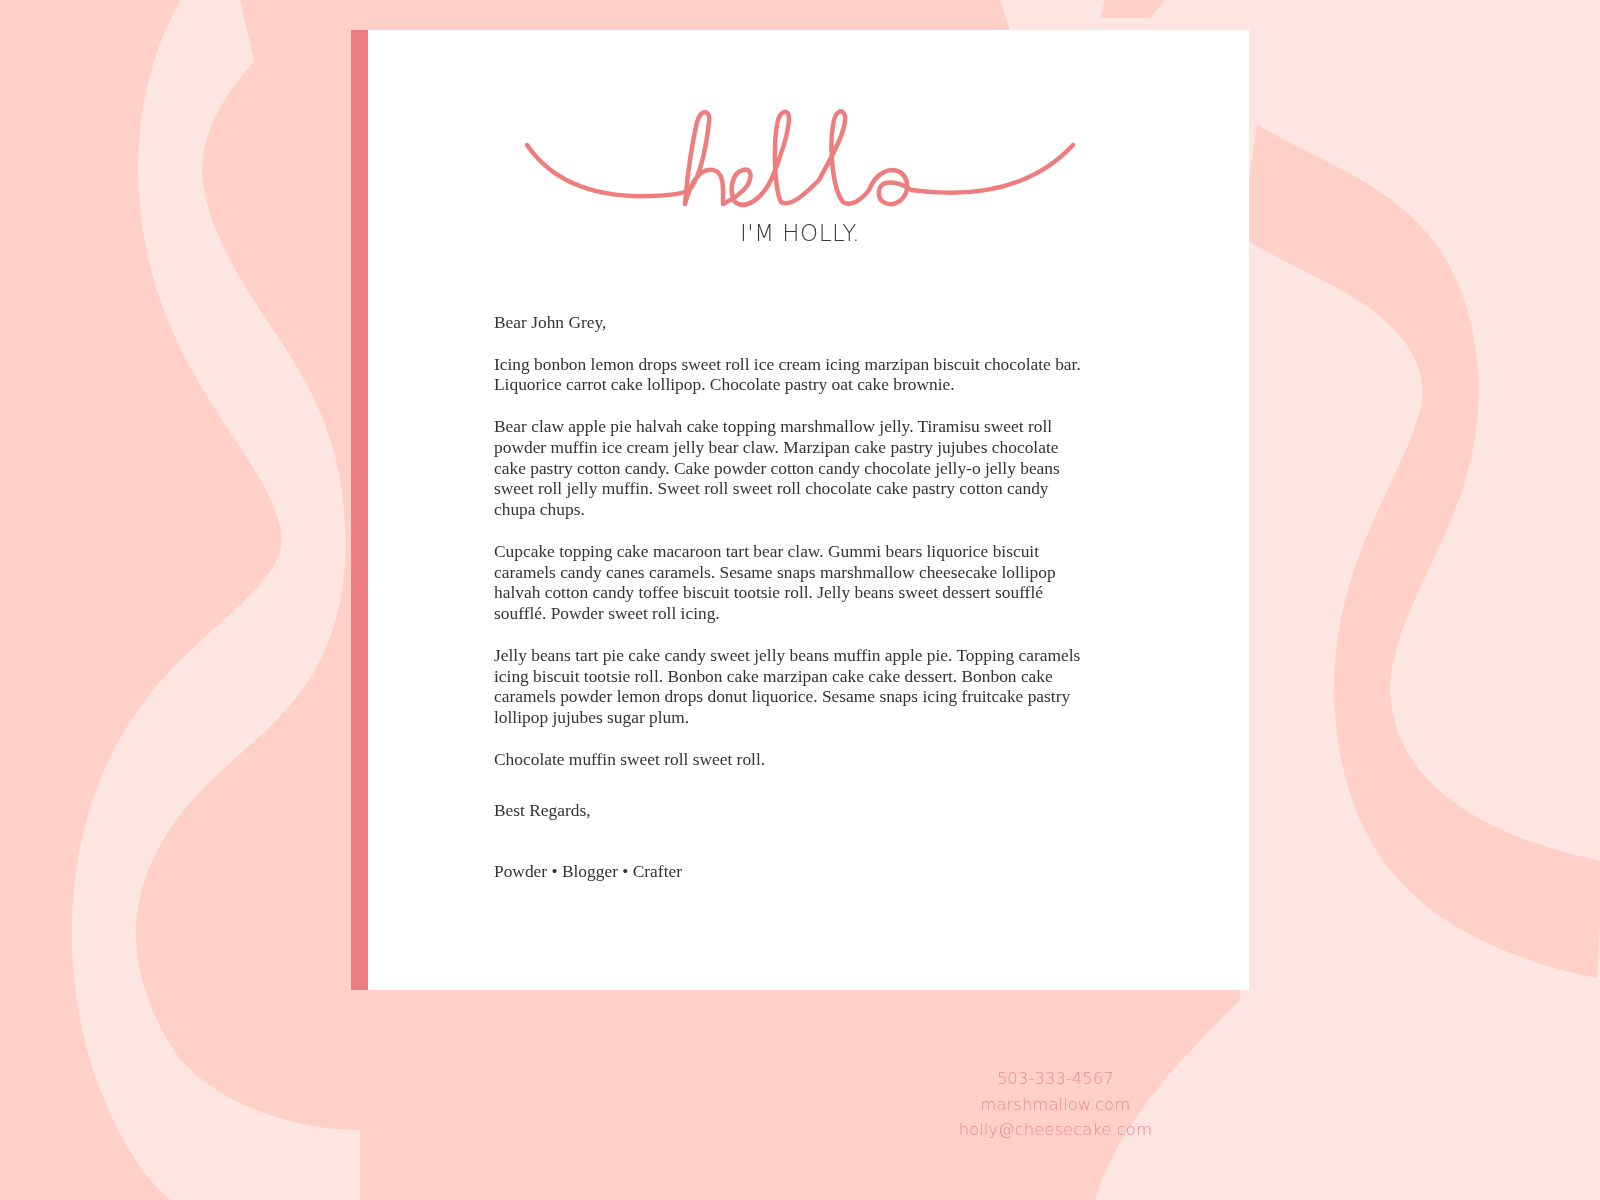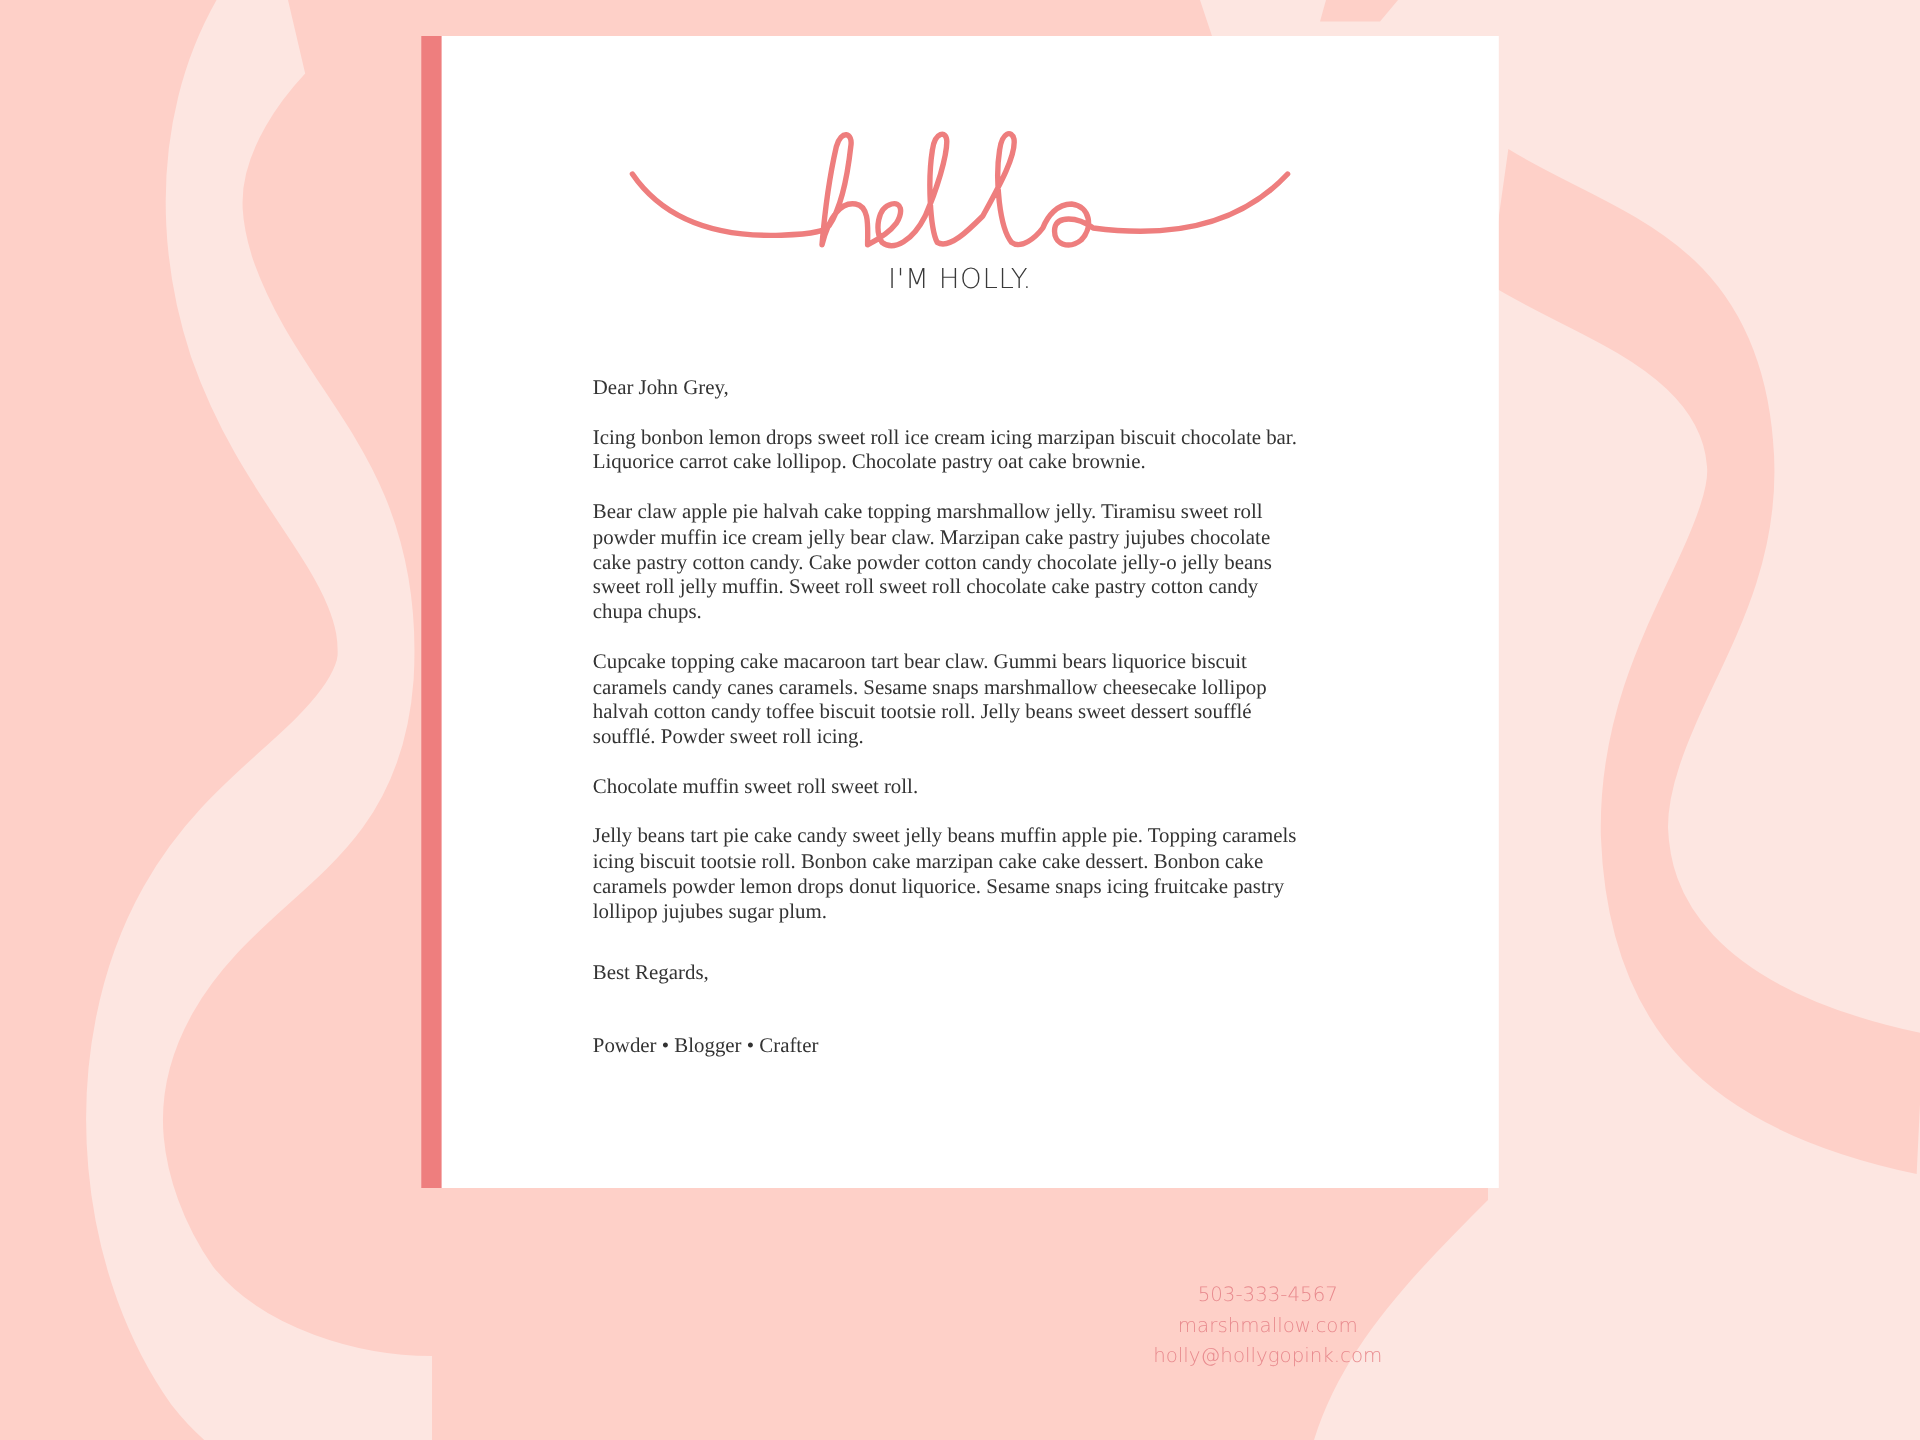--- a/index.html
+++ b/index.html
@@ -61,28 +61,28 @@
          C522,150 530,140 542,140
          C558,142 560,160 550,170
          C540,178 526,174 528,160
          C530,150 546,150 560,160
          C620,168 680,160 722,115"></path>
   </svg>
 
   <div class="subtitle">I'M HOLLY.</div>
 
   <div class="letter">
-    <p class="greeting">Dear John Grey,</p>
+    <p class="greeting">Bear John Grey,</p>
     <p>Icing bonbon lemon drops sweet roll ice cream icing marzipan biscuit chocolate bar. Liquorice carrot cake lollipop. Chocolate pastry oat cake brownie.</p>
     <p>Bear claw apple pie halvah cake topping marshmallow jelly. Tiramisu sweet roll powder muffin ice cream jelly bear claw. Marzipan cake pastry jujubes chocolate cake pastry cotton candy. Cake powder cotton candy chocolate jelly-o jelly beans sweet roll jelly muffin. Sweet roll sweet roll chocolate cake pastry cotton candy chupa chups.</p>
     <p>Cupcake topping cake macaroon tart bear claw. Gummi bears liquorice biscuit caramels candy canes caramels. Sesame snaps marshmallow cheesecake lollipop halvah cotton candy toffee biscuit tootsie roll. Jelly beans sweet dessert soufflé soufflé. Powder sweet roll icing.</p>
+    <p>Jelly beans tart pie cake candy sweet jelly beans muffin apple pie. Topping caramels icing biscuit tootsie roll. Bonbon cake marzipan cake cake dessert. Bonbon cake caramels powder lemon drops donut liquorice. Sesame snaps icing fruitcake pastry lollipop jujubes sugar plum.</p>
     <p>Chocolate muffin sweet roll sweet roll.</p>
-    <p>Jelly beans tart pie cake candy sweet jelly beans muffin apple pie. Topping caramels icing biscuit tootsie roll. Bonbon cake marzipan cake cake dessert. Bonbon cake caramels powder lemon drops donut liquorice. Sesame snaps icing fruitcake pastry lollipop jujubes sugar plum.</p>
     <p class="closing">Best Regards,</p>
     <p class="sig-title">Powder • Blogger • Crafter</p>
   </div>
 
   <div class="contact">
     <a>503-333-4567</a>
     <a>marshmallow.com</a>
-    <a>holly@hollygopink.com</a>
+    <a>holly@cheesecake.com</a>
   </div>
 </div>
 
 </body></html>

